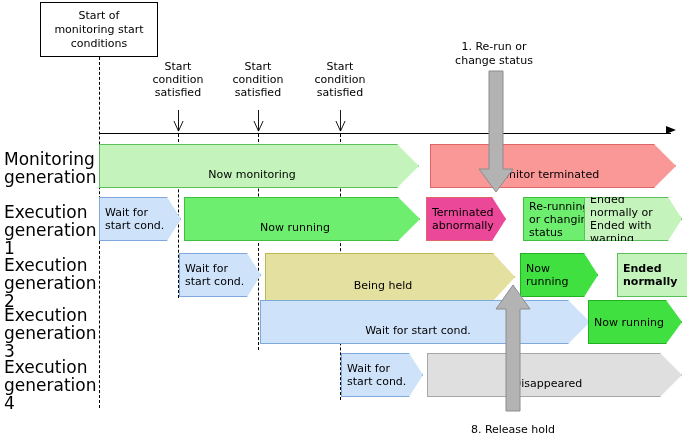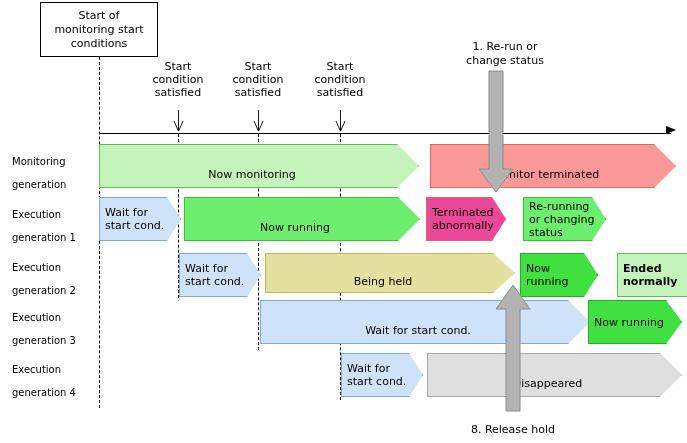--- a/index.html
+++ b/index.html
@@ -63,25 +63,25 @@
     border-top: 4px solid transparent;
     border-bottom: 4px solid transparent;
     border-left: 10px solid #000000;
   }
 
   
   .tick-arrow { width: 13px; height: 22px; }
 
   
   .row-label {
-    font-size: 10px;
-    line-height: 23px;
+    font-size: 17px;
+    line-height: 18px;
     color: #000000;
     width: 92px;
-    left: 12px;
+    left: 4px;
   }
 
   
   .bar {
     box-sizing: border-box;
     display: flex;
     align-items: center;
     font-size: 11px;
     line-height: 13px;
     color: #000000;
@@ -190,28 +190,33 @@
               clip-path: polygon(0 0, calc(100% - 14px) 0, 100% 50%, calc(100% - 14px) 100%, 0 100%);">
     <span class="bar-label">Terminated abnormally</span>
   </div>
 
   <div class="abs bar left" style="left:503px; top:197px; width:83px; height:44px;
               background:#6EEE6E; border:1px solid #3FBF3F;
               clip-path: polygon(0 0, calc(100% - 14px) 0, 100% 50%, calc(100% - 14px) 100%, 0 100%); margin-left: 20px;">
     <span class="bar-label">Re-running or changing status</span>
   </div>
 
+  <div class="abs bar left" style="left:584px; top:197px; width:98px; height:44px;
+              background:#C4F4BC; border:1px solid #5BBF5B;
+              clip-path: polygon(0 0, calc(100% - 14px) 0, 100% 50%, calc(100% - 14px) 100%, 0 100%);">
+    <span class="bar-label">Ended normally or Ended with warning</span>
+  </div>
 
   <div class="abs bar left" style="left:179px; top:253px; width:82px; height:44px;
               background:#CEE3FA; border:1px solid #7FA8DC;
               clip-path: polygon(0 0, calc(100% - 14px) 0, 100% 50%, calc(100% - 14px) 100%, 0 100%);">
     <span class="bar-label">Wait for start cond.</span>
   </div>
 
-  <div class="abs bar center" style="left:265px; top:253px; width:250px; height:40px;
+  <div class="abs bar center" style="left:265px; top:253px; width:250px; height:48px;
               background:#E4E0A0; border:1px solid #BDB754;
               clip-path: polygon(0 0, calc(100% - 22px) 0, 100% 50%, calc(100% - 22px) 100%, 0 100%);">
     <span class="bar-label">Being held</span>
   </div>
 
   <div class="abs bar left" style="left:520px; top:253px; width:78px; height:44px;
               background:#3FE03F; border:1px solid #23B023;
               clip-path: polygon(0 0, calc(100% - 14px) 0, 100% 50%, calc(100% - 14px) 100%, 0 100%);">
     <span class="bar-label">Now running</span>
   </div>
@@ -239,21 +244,21 @@
               clip-path: polygon(0 0, calc(100% - 14px) 0, 100% 50%, calc(100% - 14px) 100%, 0 100%);">
     <span class="bar-label">Wait for start cond.</span>
   </div>
 
   <div class="abs bar center" style="left:427px; top:353px; width:255px; height:44px;
               background:#DFDFDF; border:1px solid #A6A6A6;
               clip-path: polygon(0 0, calc(100% - 22px) 0, 100% 50%, calc(100% - 22px) 100%, 0 100%);">
     <span class="bar-label">Disappeared</span>
   </div>
 
-  <div class="abs action-caption" style="left:435px; top:40px; width:140px;">
+  <div class="abs action-caption" style="left:424px; top:40px; width:140px;">
     <span>1. Re-run or<br>change status</span>
   </div>
   <svg class="abs action-arrow" style="left:478px; top:71px;" width="36" height="122" viewBox="0 0 36 122">
     <polygon points="11,0 25,0 25,98 35,98 18,121 1,98 11,98" fill="#B3B3B3" stroke="#8C8C8C" stroke-width="1"></polygon>
   </svg>
 
   <svg class="abs action-arrow" style="left:495px; top:285px;" width="36" height="127" viewBox="0 0 36 127">
     <polygon points="18,0 35,24 25,24 25,126 11,126 11,24 1,24" fill="#B3B3B3" stroke="#8C8C8C" stroke-width="1"></polygon>
   </svg>
   <div class="abs action-caption" style="left:443px; top:423px; width:140px;">

